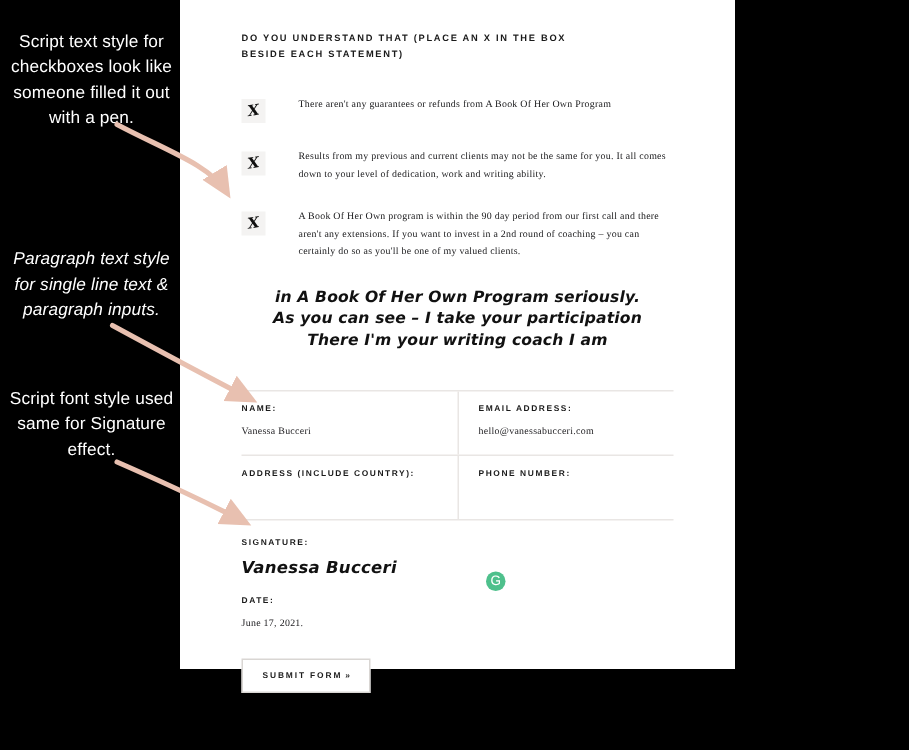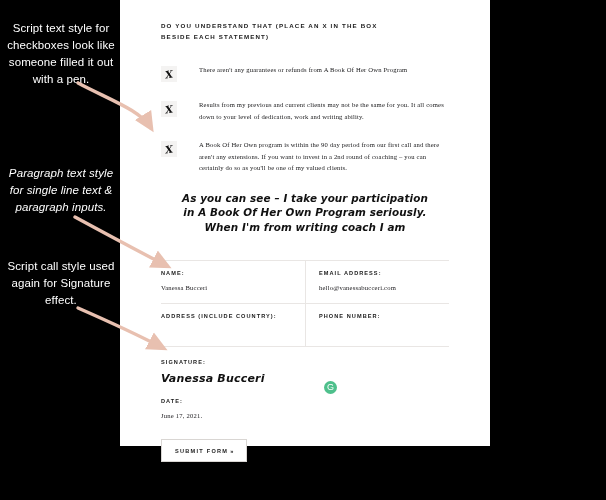--- a/index.html
+++ b/index.html
@@ -221,21 +221,21 @@
 </style>
 </head>
 <body>
 
 <div id="stage">
 
   <div class="annotation" id="annot-1">Script text style for checkboxes look like someone filled it out with a pen.</div>
 
   <div class="annotation" id="annot-2">Paragraph text style for single line text &amp; paragraph inputs.</div>
 
-  <div class="annotation" id="annot-3">Script call style used again for Signature effect.</div>
+  <div class="annotation" id="annot-3">Script font style used same for Signature effect.</div>
 
   <div id="form-panel">
     <div class="panel-inner">
 
       <div class="form-heading">DO YOU UNDERSTAND THAT (PLACE AN X IN THE BOX BESIDE EACH STATEMENT)</div>
 
       
       <div class="checklist">
 
         <div class="check-row">
@@ -256,23 +256,23 @@
           <div class="check-box">
             <span class="check-mark">X</span>
           </div>
           <div class="check-text">A Book Of Her Own program is within the 90 day period from our first call and there aren't any extensions. If you want to invest in a 2nd round of coaching – you can certainly do so as you'll be one of my valued clients.</div>
         </div>
 
       </div>
 
       
       <div class="script-block">
+        <div>in A Book Of Her Own Program seriously.</div>
         <div>As you can see – I take your participation</div>
-        <div>in A Book Of Her Own Program seriously.</div>
-        <div>When I'm from writing coach I am</div>
+        <div>There I'm your writing coach I am</div>
       </div>
 
       
       <div class="fields">
 
         <div class="field-row">
           <div class="field-cell">
             <div class="field-label">NAME:</div>
             <div class="field-value">Vanessa Bucceri</div>
           </div>

